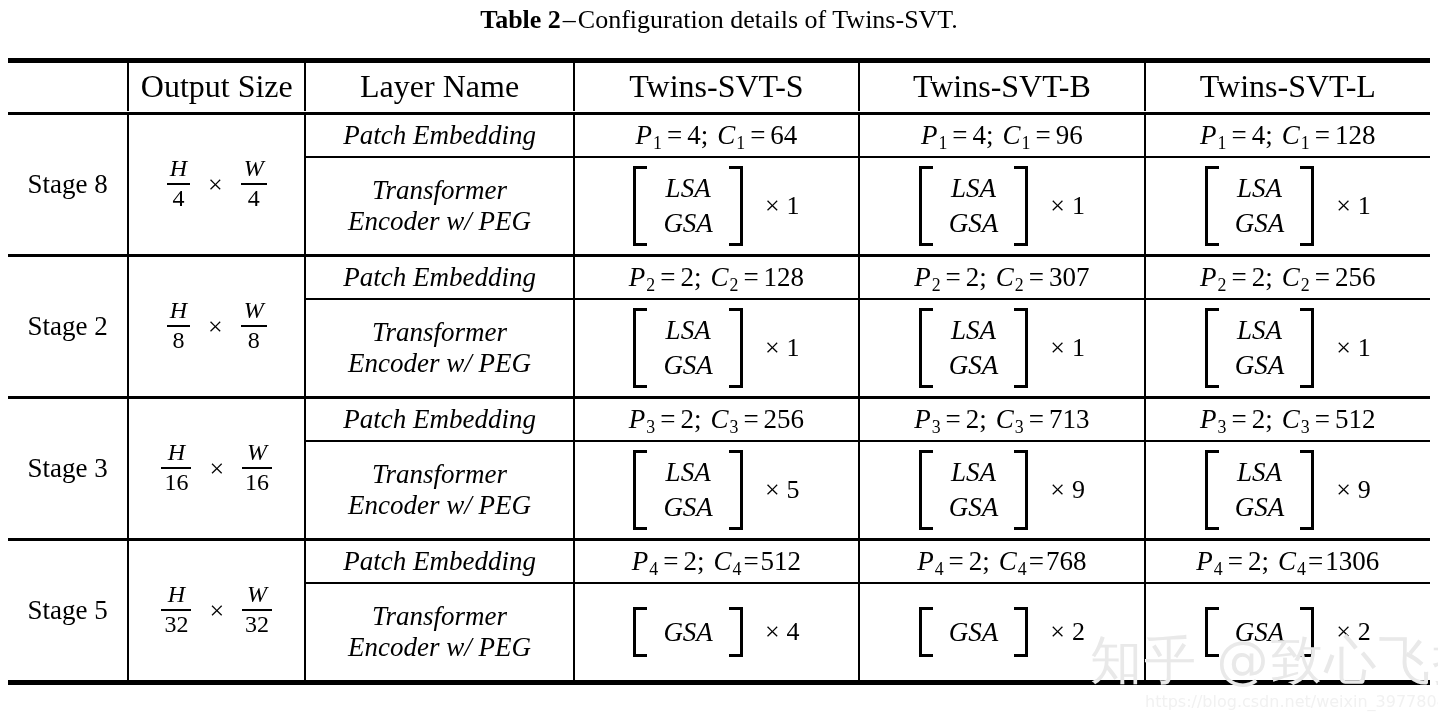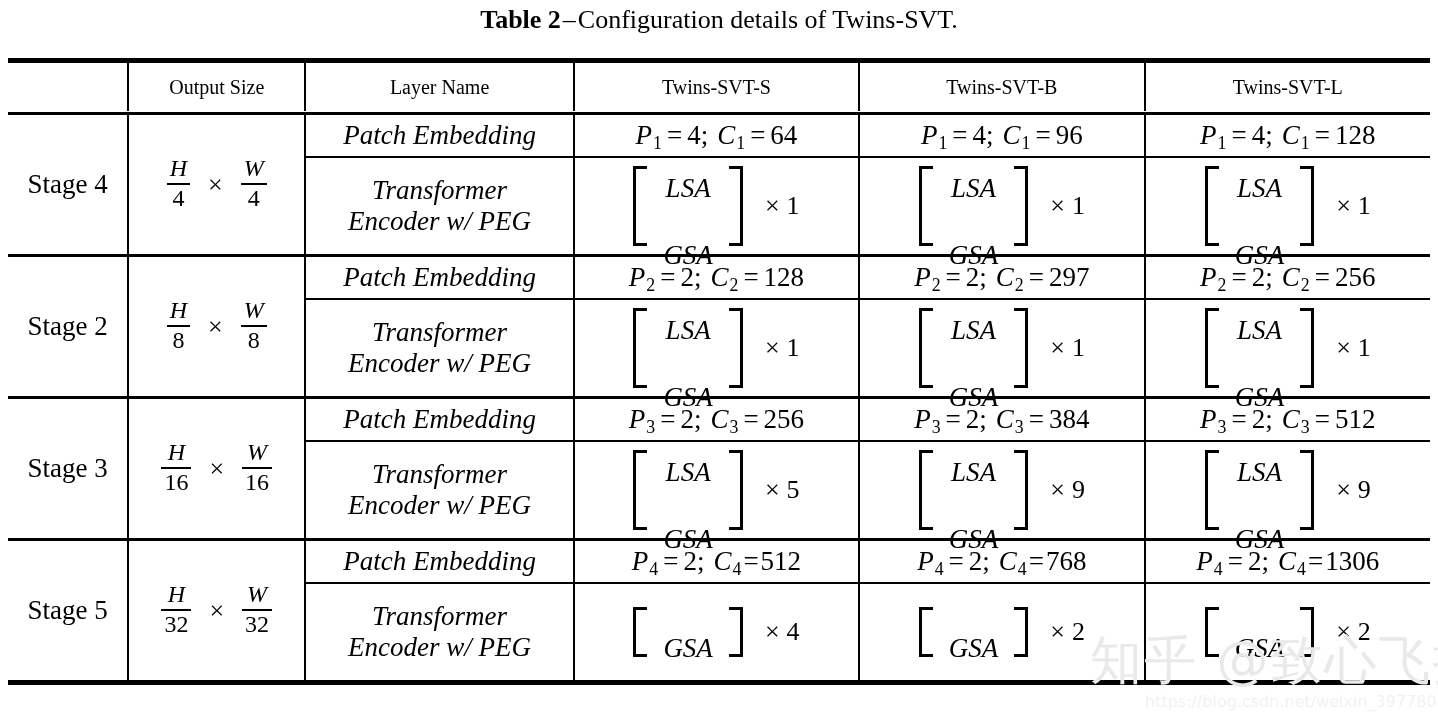--- a/index.html
+++ b/index.html
@@ -49,21 +49,21 @@
 
   
   col.c-stage  { width: 120px; }
   col.c-size   { width: 177px; }
   col.c-layer  { width: 268px; }
   col.c-model  { width: 285px; }
 
   
   .hdr-cell {
     text-align: center;
-    font-size: 20px;
+    font-size: 32px;
     line-height: 1.05;
     height: 48px;
     position: relative;
     white-space: nowrap;
   }
   .hdr-cell.bordered { border-left: 2px solid #000; }
   .hdr-cell.bordered-r { border-right: 2px solid #000; }
 
   
   .stage-row > td { height: 138px; }
@@ -169,21 +169,21 @@
   .bracket.right { border-right: 3px solid #000; }
   .bracket.short { height: 44px; }
   .attn-items {
     display: inline-block;
     text-align: center;
     font-style: italic;
     font-size: 27px;
     line-height: 1.28;
     padding: 0 16px;
   }
-  .attn-items span { display: block; white-space: nowrap; margin-top: 32px; }
+  .attn-items span { display: block; white-space: nowrap; }
   .attn-items.single span { display: inline-block; }
   .rep {
     display: inline-block;
     font-style: normal;
     font-size: 26px;
     padding-left: 22px;
     white-space: nowrap;
   }
   .rep .x { padding-right: 7px; }
 
@@ -251,21 +251,21 @@
     <colgroup>
       <col class="c-stage">
         <col class="c-size">
         <col class="c-layer">
       <col class="c-model">
         <col class="c-model">
         <col class="c-model">
     </colgroup>
     <tbody>
         <tr class="stage-row">
-      <td class="stage-name">Stage 4</td>
+      <td class="stage-name">Stage 8</td>
       <td class="size-cell">
         <span class="frac">
           <span class="top">H</span>
           <span class="bar"></span>
           <span class="bot">4</span>
         </span>
         <span class="times-sym">×</span>
         <span class="frac">
           <span class="top">W</span>
           <span class="bar"></span>
@@ -368,21 +368,21 @@
           <span class="attn-items">
             <span>LSA</span>
             <span>GSA</span>
           </span>
           <span class="bracket right"></span>
           <span class="rep"><span class="x">×</span><span>1</span></span>
         </span>
       </td>
 
       <td class="model-col">
-        <span class="sub pe math"><span>P</span><sub class="idx">2</sub><span class="op">=</span><span class="num">2</span><span class="semi">;</span><span>C</span><sub class="idx">2</sub><span class="op">=</span><span class="num">297</span></span>
+        <span class="sub pe math"><span>P</span><sub class="idx">2</sub><span class="op">=</span><span class="num">2</span><span class="semi">;</span><span>C</span><sub class="idx">2</sub><span class="op">=</span><span class="num">307</span></span>
         <span class="attn-wrap">
           <span class="bracket left"></span>
           <span class="attn-items">
             <span>LSA</span>
             <span>GSA</span>
           </span>
           <span class="bracket right"></span>
           <span class="rep"><span class="x">×</span><span>1</span></span>
         </span>
       </td>
@@ -447,21 +447,21 @@
           <span class="attn-items">
             <span>LSA</span>
             <span>GSA</span>
           </span>
           <span class="bracket right"></span>
           <span class="rep"><span class="x">×</span><span>5</span></span>
         </span>
       </td>
 
       <td class="model-col">
-        <span class="sub pe math"><span>P</span><sub class="idx">3</sub><span class="op">=</span><span class="num">2</span><span class="semi">;</span><span>C</span><sub class="idx">3</sub><span class="op">=</span><span class="num">384</span></span>
+        <span class="sub pe math"><span>P</span><sub class="idx">3</sub><span class="op">=</span><span class="num">2</span><span class="semi">;</span><span>C</span><sub class="idx">3</sub><span class="op">=</span><span class="num">713</span></span>
         <span class="attn-wrap">
           <span class="bracket left"></span>
           <span class="attn-items">
             <span>LSA</span>
             <span>GSA</span>
           </span>
           <span class="bracket right"></span>
           <span class="rep"><span class="x">×</span><span>9</span></span>
         </span>
       </td>

